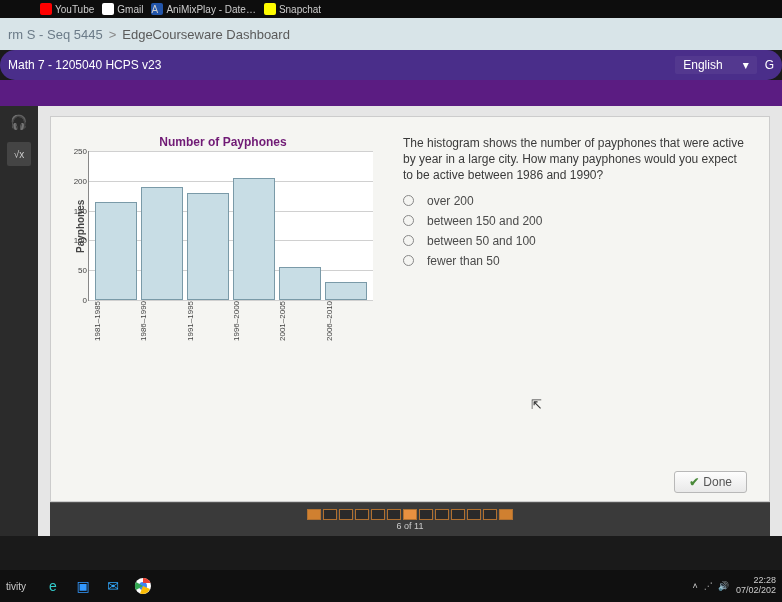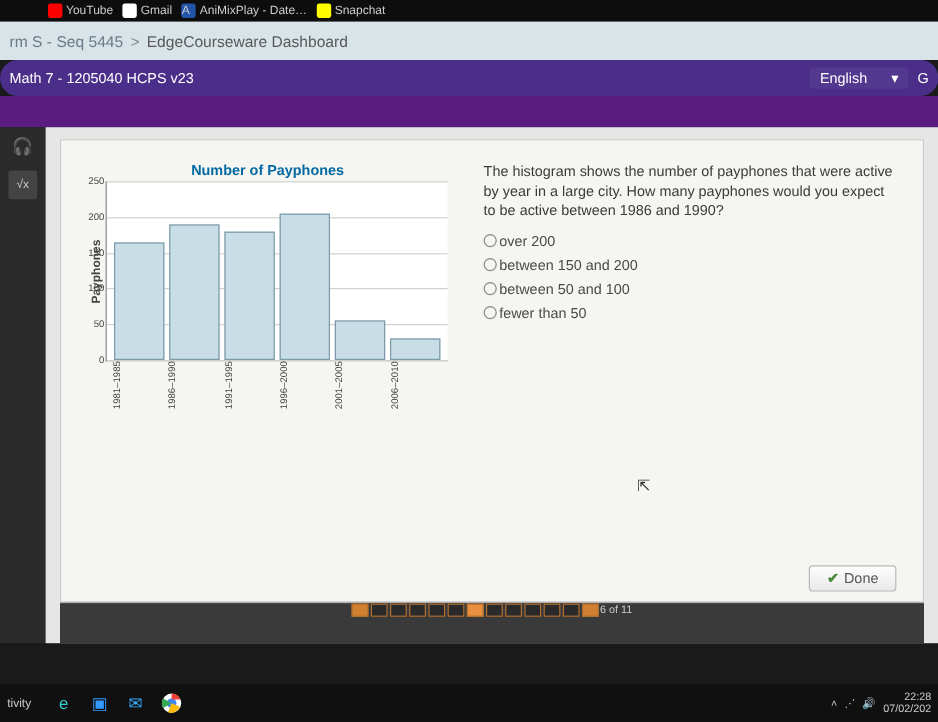--- a/index.html
+++ b/index.html
@@ -21,47 +21,47 @@
 
 .content-row { display: flex; height: 430px; }
 .sidebar { width: 38px; background: #2b2b2b; display: flex; flex-direction: column; align-items: center; padding-top: 4px; gap: 8px; }
 .side-icon { width: 24px; height: 24px; display: flex; align-items: center; justify-content: center; color: #ccc; font-size: 14px; }
 
 .main-panel { flex: 1; background: #e6e6e6; padding: 10px 12px 0 12px; position: relative; display: flex; flex-direction: column; }
 .question-card { background: #f5f5f2; border: 1px solid #ccc; flex: 1; padding: 18px 22px 8px 22px; display: flex; flex-direction: column; position: relative; }
 .q-body { display: flex; gap: 30px; }
 
 .chart-wrap { width: 300px; }
-.chart-title { text-align: center; font-size: 12px; font-weight: bold; color: #0369a1; margin-bottom: 2px; }
+.chart-title { text-align: center; font-size: 12px; font-weight: bold; color: #701a75; margin-bottom: 2px; }
 .chart-box { position: relative; height: 150px; display: flex; }
 .y-label { writing-mode: vertical-rl; transform: rotate(180deg); font-size: 10px; font-weight: bold; color: #444; text-align: center; padding: 0 2px; }
 .plot { flex: 1; position: relative; border-left: 1px solid #888; border-bottom: 1px solid #888; background: #fff; }
 .gridlines { position: absolute; inset: 0; }
 .gridline { position: absolute; left: 0; right: 0; border-top: 1px solid #d0d0d0; }
 .y-ticks { position: absolute; left: -22px; top: 0; bottom: 0; width: 20px; }
 .y-tick { position: absolute; right: 0; font-size: 8px; color: #444; transform: translateY(-50%); }
 .bars { position: absolute; inset: 0; display: flex; align-items: flex-end; padding: 0 6px; gap: 4px; }
 .bar { flex: 1; background: #c8dde5; border: 1px solid #7a9aa8; }
 .x-ticks { display: flex; padding: 0 6px; gap: 4px; margin-left: 14px; }
 .x-tick { flex: 1; font-size: 8px; color: #444; writing-mode: vertical-rl; transform: rotate(180deg); text-align: right; height: 54px; padding-top: 2px; }
 .x-label { text-align: center; font-size: 11px; font-weight: bold; color: #444; margin-top: 30px; }
 
 .question-side { flex: 1; font-size: 12px; color: #3a3a3a; }
 .q-text { line-height: 1.35; margin-bottom: 10px; }
 .options { display: flex; flex-direction: column; gap: 6px; }
-.opt { display: flex; align-items: center; gap: 2px; font-size: 12px; color: #4a4a4a; }
+.opt { display: flex; align-items: center; gap: 13px; font-size: 12px; color: #4a4a4a; }
 .radio { width: 11px; height: 11px; border: 1px solid #888; border-radius: 50%; flex-shrink: 0; }
 
 .cursor { position: absolute; font-size: 13px; color: #333; }
 
 .done-row { display: flex; justify-content: flex-end; margin-top: auto; padding-top: 6px; }
 .done-btn { background: linear-gradient(#fdfdfd,#e9e9e9); border: 1px solid #b8b8b8; border-radius: 3px; padding: 3px 14px; font-size: 12px; color: #555; display: flex; align-items: center; gap: 4px; }
 .check { color: #4a8a3a; font-weight: bold; }
 
-.pager { height: 34px; background: #3a3a3a; display: flex; flex-direction: row; align-items: flex-start; justify-content: center; gap: 1px; border-top: 1px solid #555; }
+.pager { height: 34px; background: #3a3a3a; display: flex; flex-direction: column; align-items: center; justify-content: center; gap: 1px; border-top: 1px solid #555; }
 .pager-boxes { display: flex; gap: 2px; }
 .pbox { width: 14px; height: 11px; border: 1px solid #b07030; background: #2a2a2a; }
 .pbox.nav { background: #d08030; }
 .pbox.current { background: #e89040; }
 .pager-txt { font-size: 9px; color: #ccc; }
 
 .taskbar { position: absolute; bottom: 0; left: 0; right: 0; height: 32px; background: #101010; display: flex; align-items: center; padding: 0 6px; }
 .tb-left { font-size: 10px; color: #ccc; }
 .tb-apps { display: flex; gap: 8px; margin-left: 16px; }
 .tb-app { width: 22px; height: 22px; border-radius: 3px; display: flex; align-items: center; justify-content: center; font-size: 14px; }

